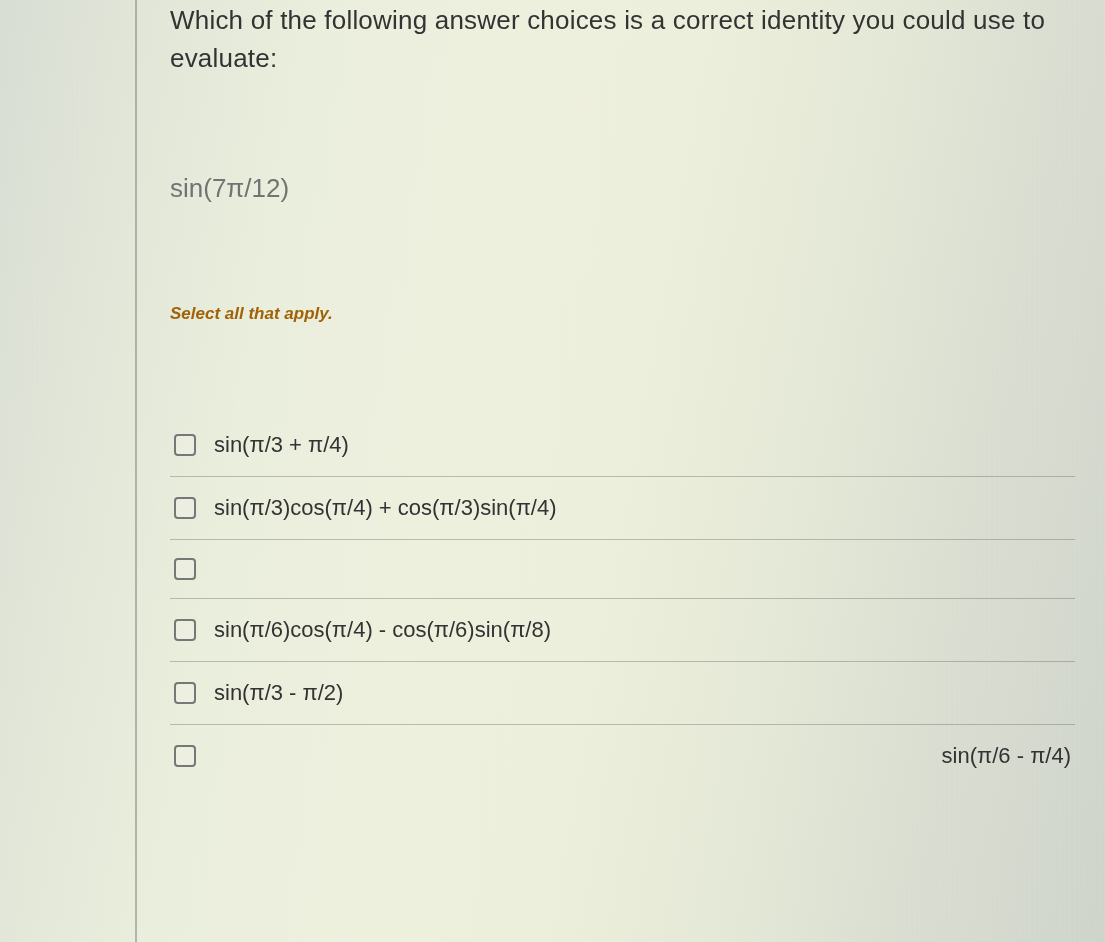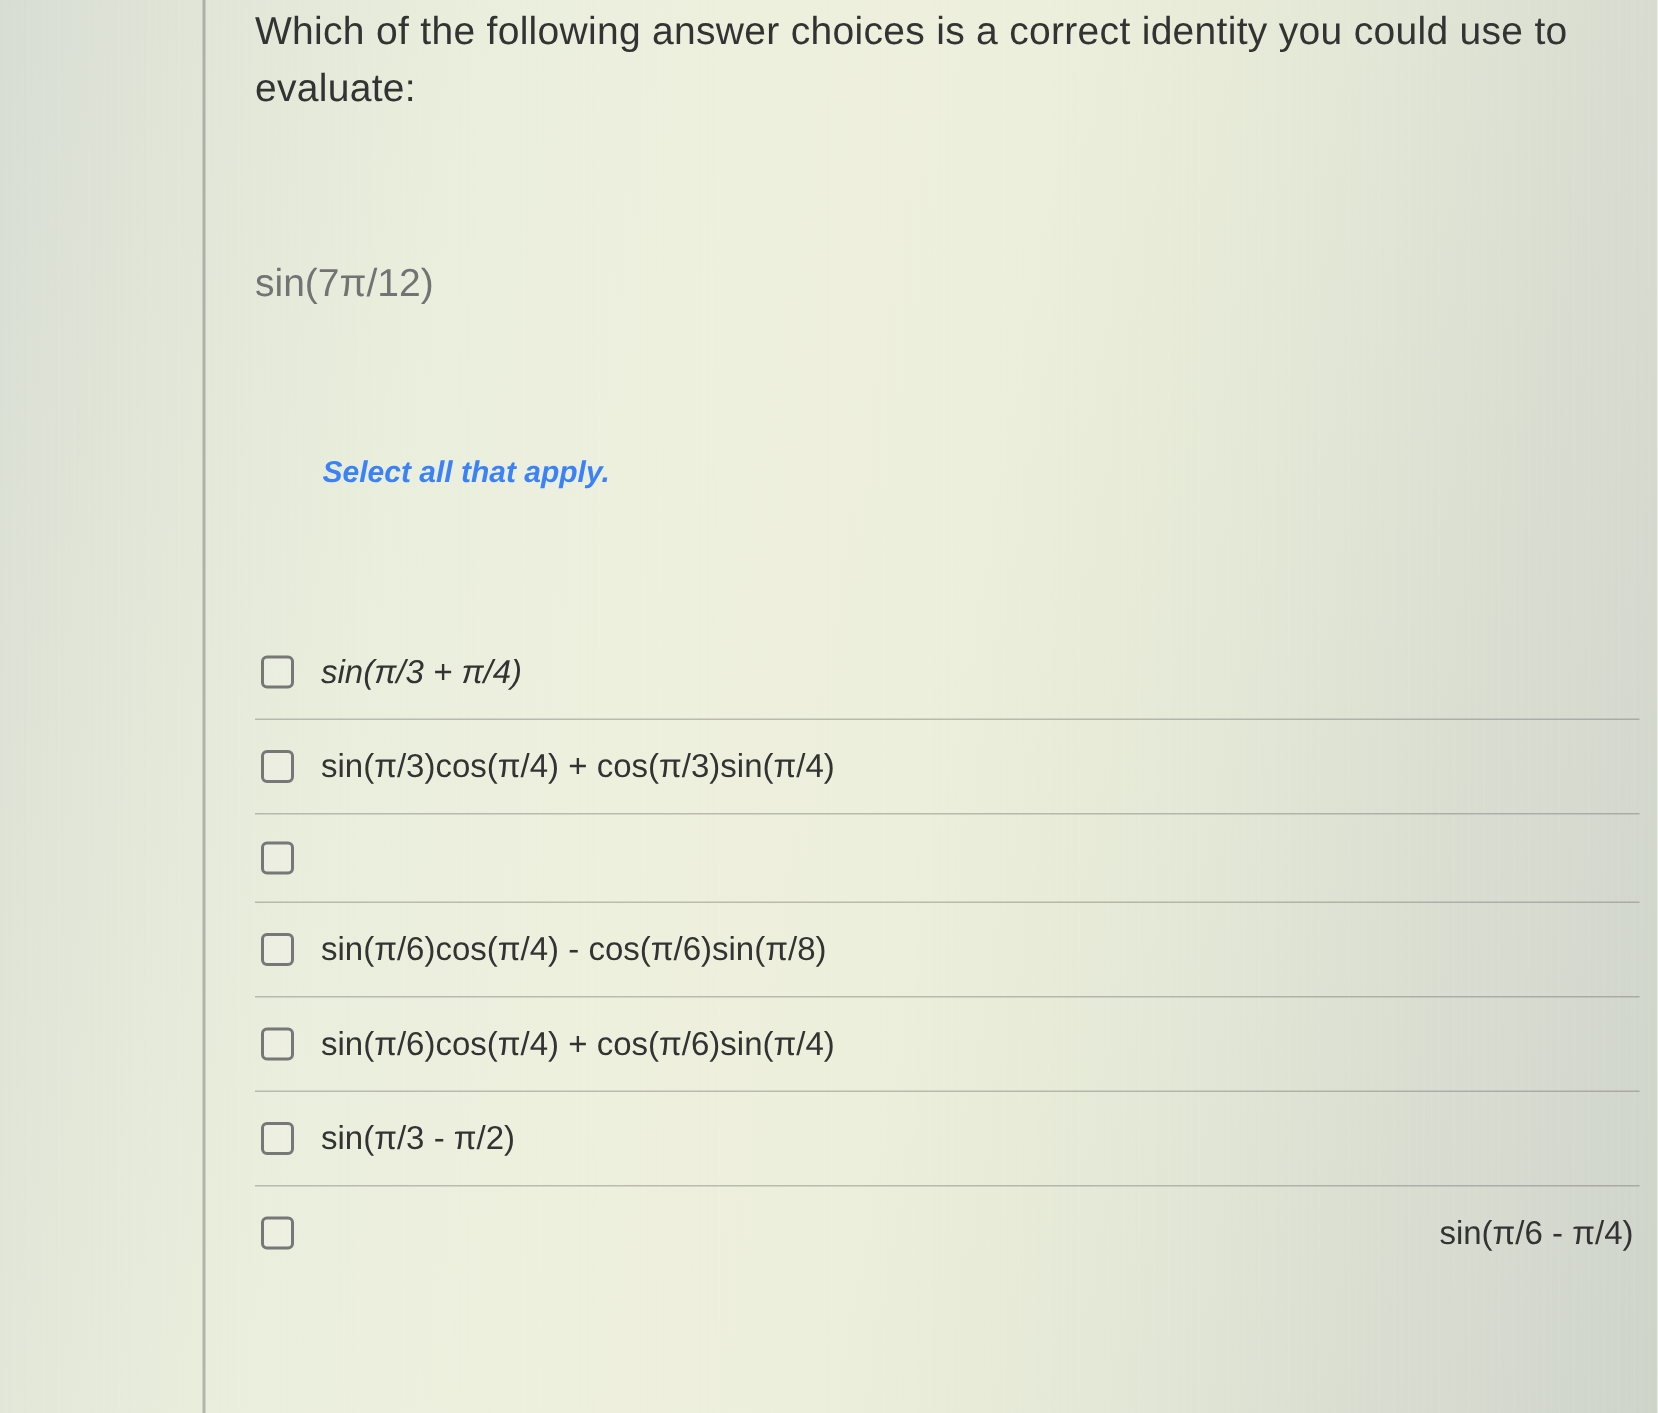--- a/index.html
+++ b/index.html
@@ -17,54 +17,53 @@
     position: absolute;
     top: 0; bottom: 0;
     width: 2px;
     background: #6e6e6e;
     opacity: .45;
   }
   .content {
     position: absolute;
     left: 170px;
     top: 0;
-    right: 6px;
+    right: 24px;
     padding-right: 6px;
   }
   .question {
     font-size: 26px;
     line-height: 1.45;
     color: #333;
     margin-top: 2px;
     letter-spacing: .2px;
   }
   .expr {
     margin-top: 96px;
     font-size: 26px;
     color: #737373;
   }
   .instruction {
     margin-top: 100px;
-    font-size: 20px;
+    font-size: 17px;
     font-style: italic;
     font-weight: 600;
-    color: #3b82f6;
-    margin-left: 45px;
+    color: #a16207;
   }
   .choices { margin-top: 90px; }
   .choice {
     display: flex;
     align-items: center;
     gap: 18px;
     padding: 18px 4px 18px 4px;
     border-bottom: 1.5px solid rgba(90,90,90,.35);
     font-size: 22px;
     color: #333;
   }
-  .choice:first-child { border-top: none; font-style: italic; }
+  .choice:first-child { border-top: none; }
   .chk {
     width: 22px; height: 22px;
     border: 2px solid #777;
     border-radius: 4px;
     background: rgba(255,255,255,.15);
     flex: 0 0 auto;
     cursor: pointer;
   }
   .label { flex: 1 1 auto; user-select: text; }
   
@@ -105,24 +104,20 @@
 
     <div class="choice">
       <span class="chk"></span>
     </div>
 
     <div class="choice">
       <span class="chk"></span>
       <span class="label">sin(π/6)cos(π/4) - cos(π/6)sin(π/8)</span>
     </div>
 
-    <div class="choice">
-      <span class="chk"></span>
-      <span class="label">sin(π/6)cos(π/4) + cos(π/6)sin(π/4)</span>
-    </div>
 
     <div class="choice">
       <span class="chk"></span>
       <span class="label">sin(π/3 - π/2)</span>
     </div>
 
     <div class="choice" style="border-bottom:none;text-align:right;">
       <span class="chk"></span>
       <span class="label">sin(π/6 - π/4)</span>
     </div>

